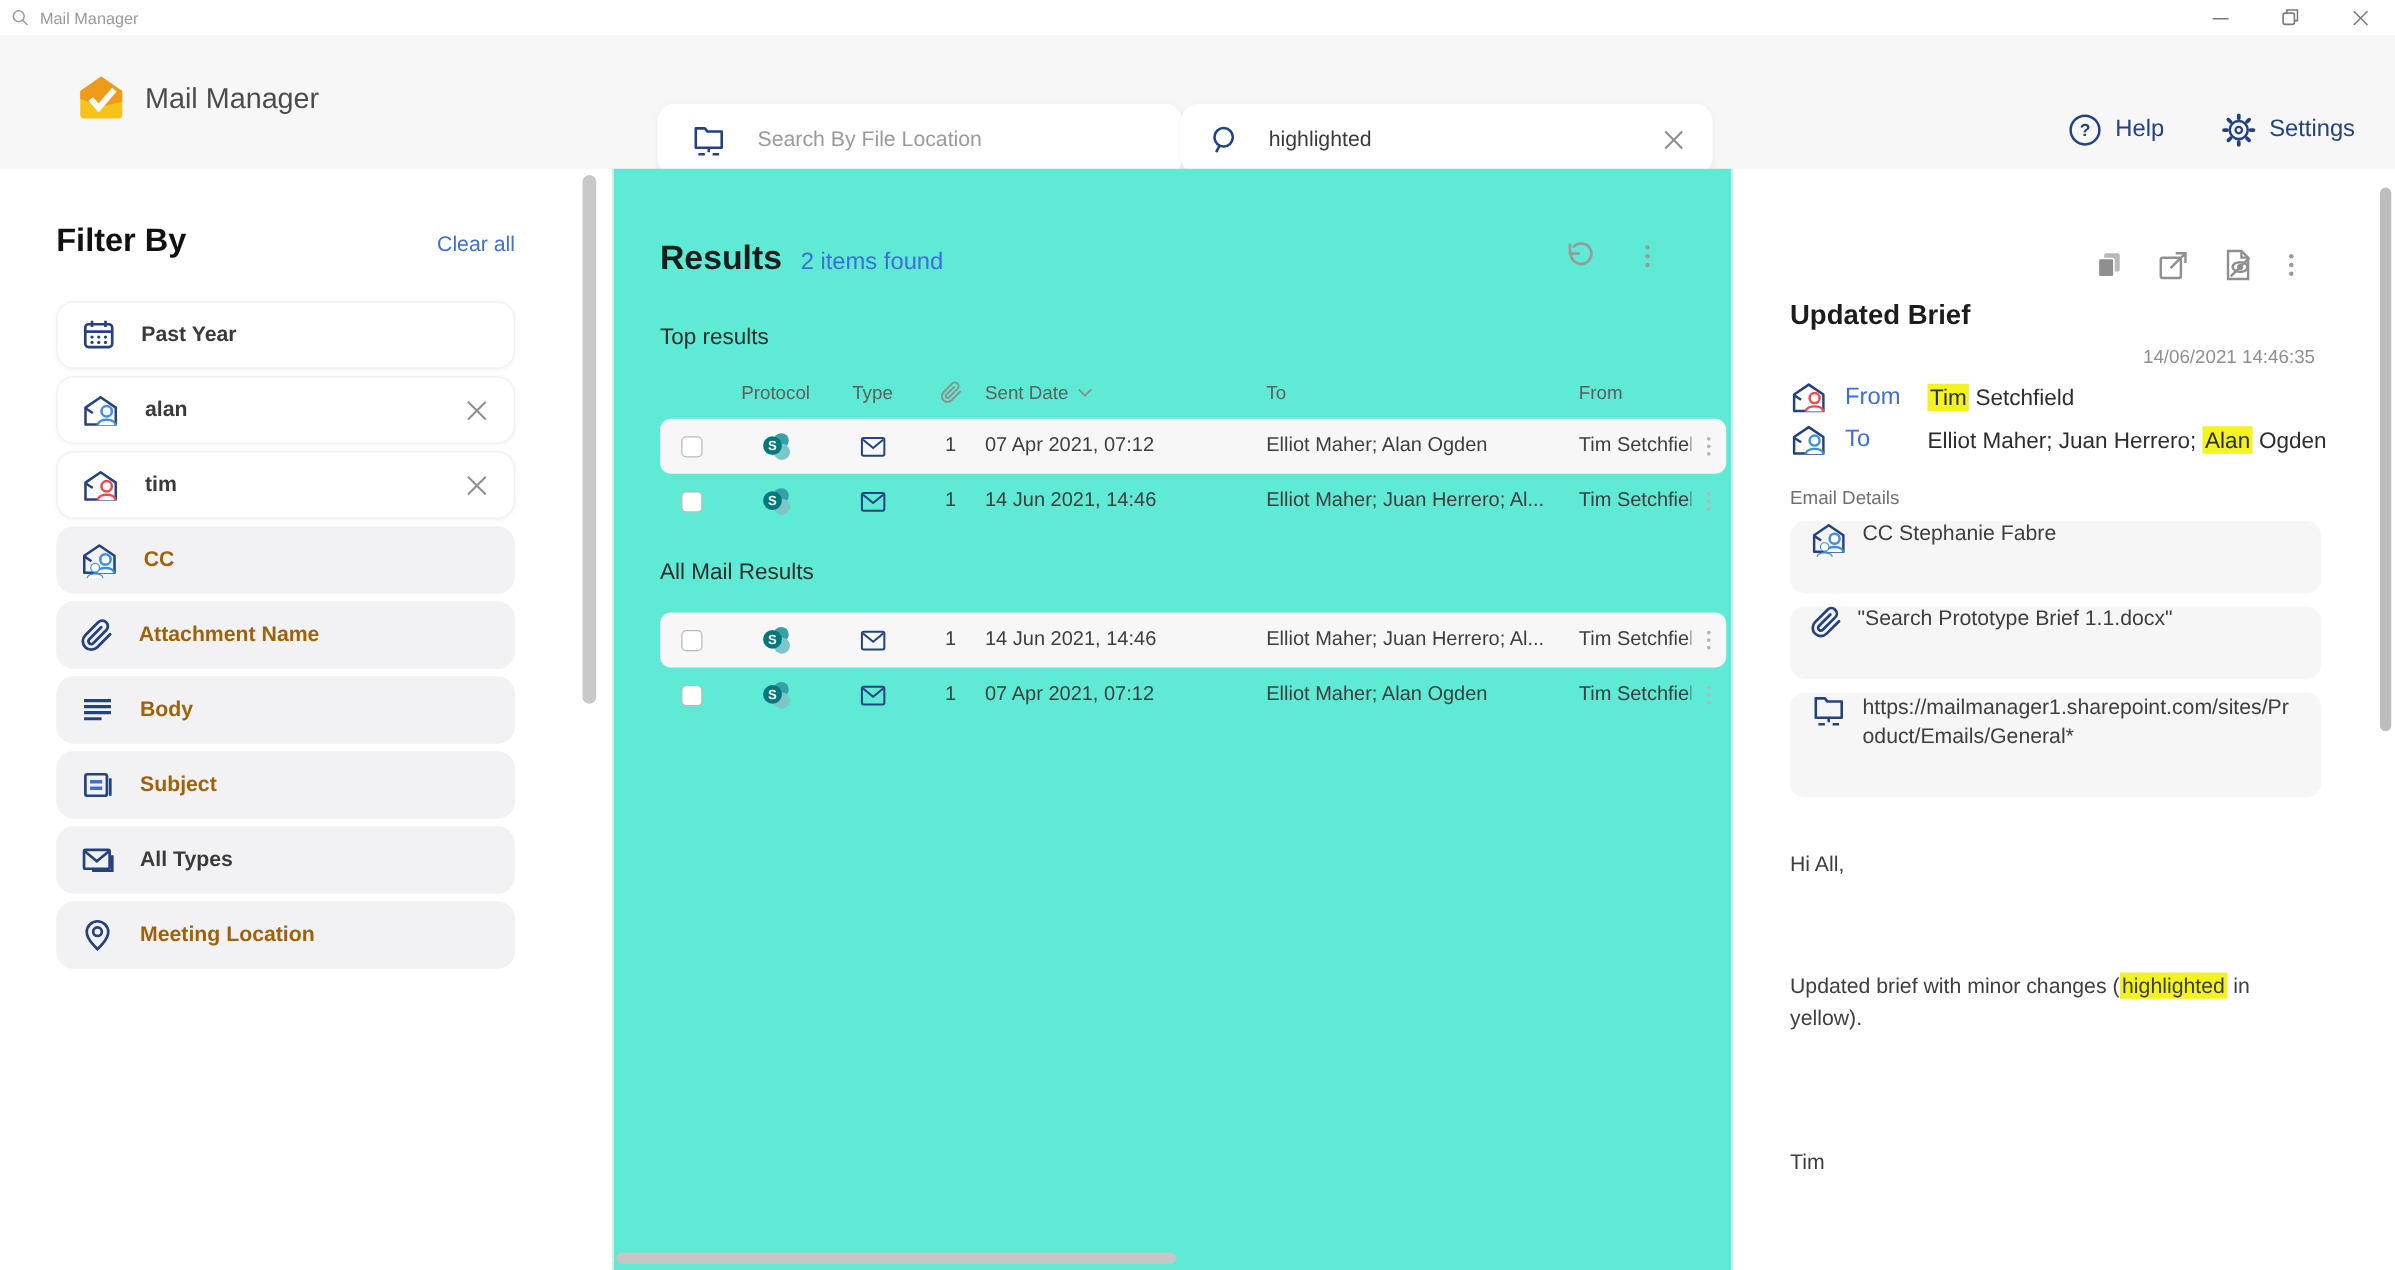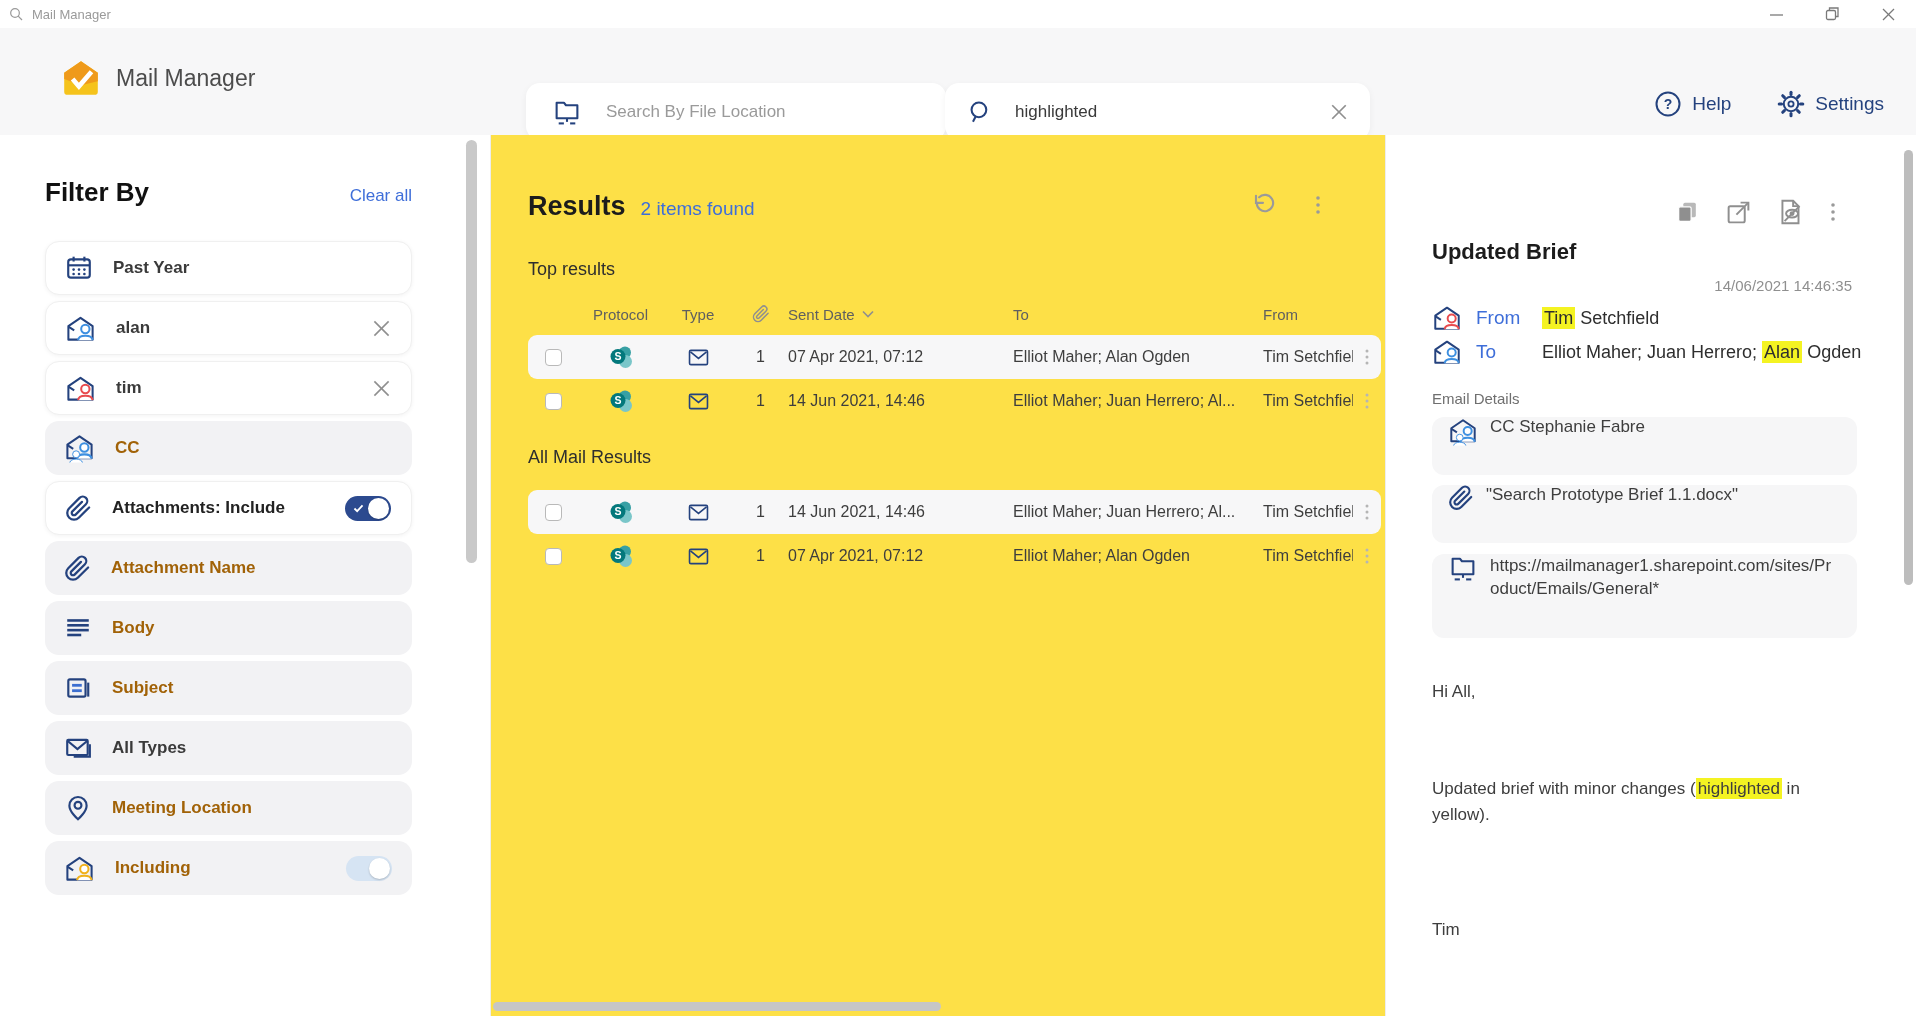--- a/index.html
+++ b/index.html
@@ -41,21 +41,21 @@
   .ic { flex:none; }
   .toggle { margin-left:auto; width:46px; height:25px; border-radius:13px; position:relative; display:flex; align-items:center; }
   .toggle.on { background:#2c4a8f; }
   .toggle.off { background:#d6e4f3; }
   .toggle .knob { position:absolute; right:2px; top:2px; width:21px; height:21px; border-radius:50%; background:#fff; box-shadow:0 1px 2px rgba(0,0,0,.2); }
   .toggle svg { margin-left:8px; }
 
   .v-scroll { position:absolute; left:466px; top:140px; width:11px; height:423px; border-radius:6px; background:#c9c9c9; }
 
   
-  .main { position:absolute; left:490px; top:135px; width:896px; height:881px; background:#fde047;
+  .main { position:absolute; left:490px; top:135px; width:896px; height:881px; background:#5eead4;
     border-left:1px solid #ededed; border-right:1px solid #ededed; padding:0 6px 0 37px; }
   .results-head { margin-top:56px; display:flex; align-items:baseline; position:relative; height:42px; }
   .results-title { font-size:27px; font-weight:bold; color:#1c1c1c; }
   .results-count { margin-left:15px; color:#3e6ed9; font-size:19px; }
   .head-icons { position:absolute; right:58px; top:0; display:flex; gap:38px; align-items:center; }
   .sec-head { font-size:18px; color:#2e2e2e; }
   .sec-head.first { margin-top:26px; }
   .sec-head.second { margin-top:24px; }
   .tgrid { display:grid; grid-template-columns:50px 85px 70px 55px 225px 250px 90px 28px; align-items:center; width:853px; }
   .thead { margin-top:16px; height:36px; color:#5f5f5f; font-size:15px; }
@@ -258,32 +258,20 @@
           <use href="#env-open"></use>
           <g stroke="#3d8fe0">
             <use href="#person-one"></use>
             <circle cx="12.5" cy="22" r="3.6" fill="#fff"></circle>
             <path d="M6,30.5 C6.6,25.8 18.4,25.8 19,30.5" fill="#fff"></path>
           </g>
         </svg>
       <span class="t-gray">CC</span>
     </div>
 
-    <div class="card white">
-      <svg class="ic" width="27" height="27" viewBox="0 0 24 24" fill="none" stroke="#24427e" stroke-width="2" stroke-linecap="round">
-          <path d="M21.44 11.05l-9.19 9.19a6 6 0 0 1-8.49-8.49l9.19-9.19a4 4 0 0 1 5.66 5.66l-9.2 9.19a2 2 0 0 1-2.83-2.83l8.49-8.48"></path>
-        </svg>
-      <span class="t-dark" style="color:#222">Attachments: Include</span>
-      <span class="toggle on">
-        <svg width="11" height="9" viewBox="0 0 12 10" fill="none">
-            <polyline points="1.5,5 4.5,8 10.5,1.5" stroke="#fff" stroke-width="2"></polyline>
-          </svg>
-        <span class="knob"></span>
-      </span>
-    </div>
 
     <div class="card gray">
       <svg class="ic" width="27" height="27" viewBox="0 0 24 24" fill="none" stroke="#24427e" stroke-width="2" stroke-linecap="round">
           <path d="M21.44 11.05l-9.19 9.19a6 6 0 0 1-8.49-8.49l9.19-9.19a4 4 0 0 1 5.66 5.66l-9.2 9.19a2 2 0 0 1-2.83-2.83l8.49-8.48"></path>
         </svg>
       <span class="t-gray">Attachment Name</span>
     </div>
 
 
     <div class="card gray">
@@ -316,32 +304,20 @@
     </div>
 
     <div class="card gray">
       <svg class="ic" width="28" height="28" viewBox="0 0 26 26" fill="none" stroke="#24427e" stroke-width="2">
           <path d="M13,23.5 C13,23.5 5,16.5 5,10.8 A8,8 0 0,1 21,10.8 C21,16.5 13,23.5 13,23.5 Z"></path>
           <circle cx="13" cy="10.5" r="3.2"></circle>
         </svg>
       <span class="t-gray">Meeting Location</span>
     </div>
 
-    <div class="card gray">
-      <svg class="ic" width="31" height="29" viewBox="0 0 32 29">
-          <use href="#env-open"></use>
-          <g stroke="#f0b11c">
-            <use href="#person-one"></use>
-          </g>
-        </svg>
-      <span class="t-gray">Including</span>
-      <span class="toggle off">
-          <span class="knob"></span>
-        </span>
-    </div>
 
 
   </div>
 </div>
 
 <div class="v-scroll"></div>
 
 <div class="main">
   <div class="results-head">
     <span class="results-title">Results</span>

